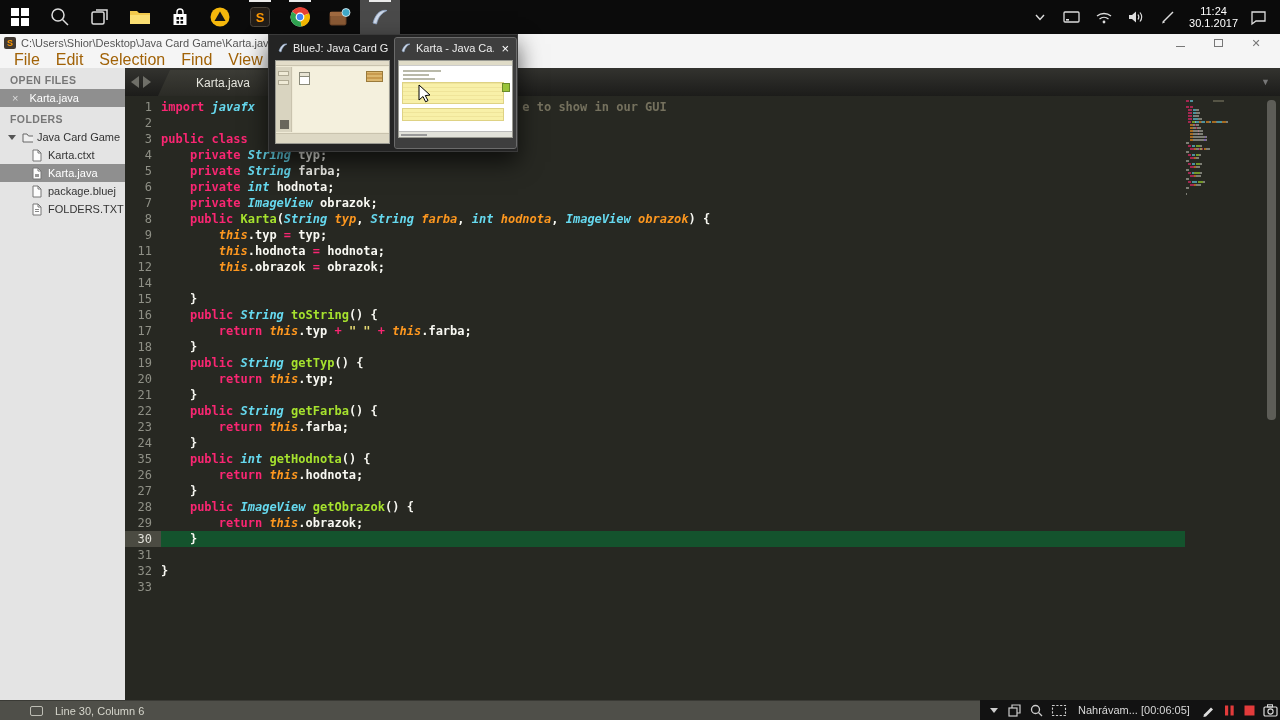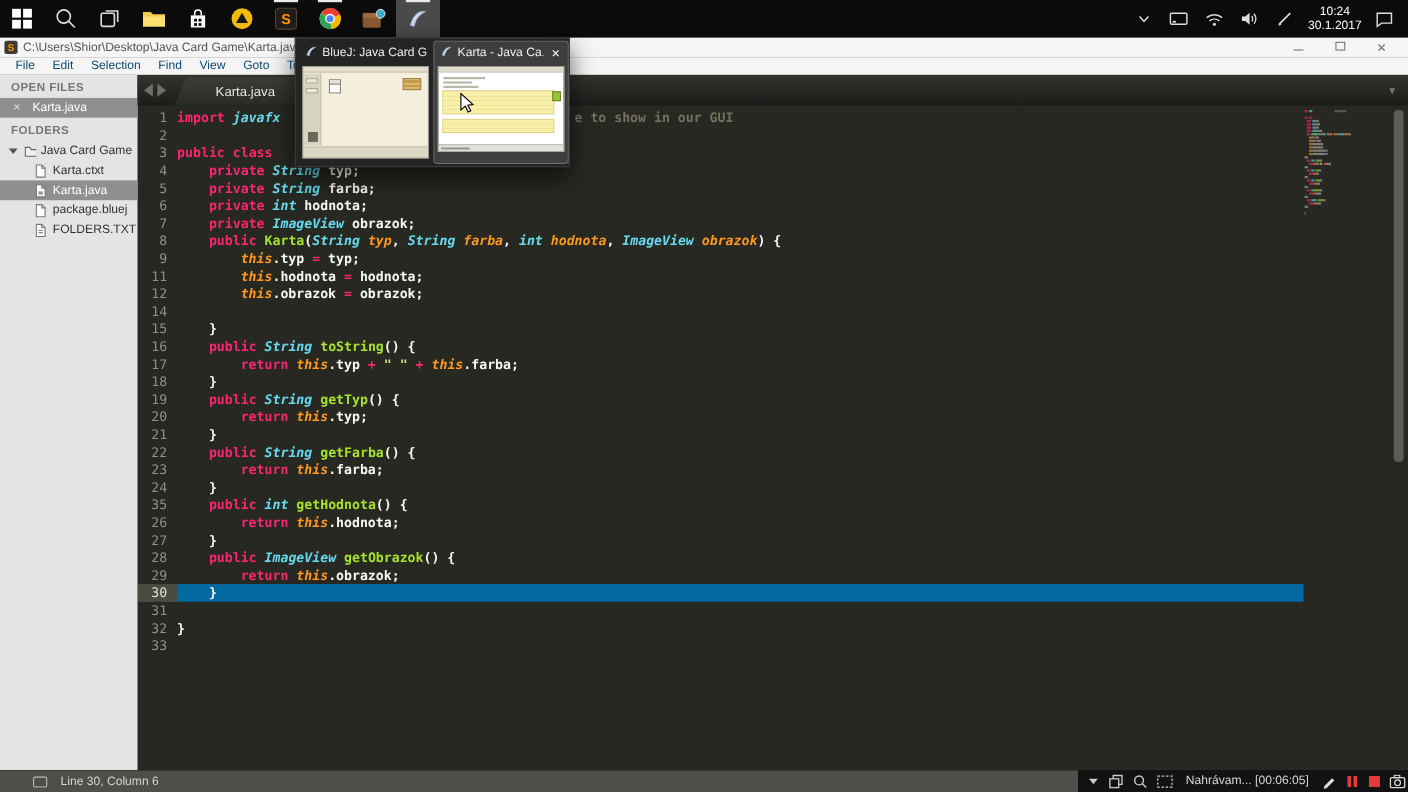--- a/index.html
+++ b/index.html
@@ -20,21 +20,21 @@
   #titlebar { position:absolute; left:0; top:34px; width:1280px; height:18px; background:#f5f5f5; display:flex; align-items:center; padding:0 4px; z-index:10; }
   #title-icon { width:12px; height:12px; background:#423a32; border-radius:2px; color:#ff9800; font-size:9px; font-weight:bold; text-align:center; line-height:12px; margin-right:5px; }
   #title-text { font-size:11px; color:#555; white-space:nowrap; overflow:hidden; }
   #win-controls { margin-left:auto; display:flex; gap:26px; padding-right:14px; align-items:center; }
   .wc { color:#777; font-size:11px; width:12px; text-align:center; cursor:default; }
   .wc-min { display:inline-block; width:9px; height:1px; background:#777; }
   .wc-max { display:inline-block; width:9px; height:8px; border:1px solid #777; }
 
   
   #menubar { position:absolute; left:0; top:52px; width:1280px; height:16px; background:#f5f5f5; display:flex; align-items:center; padding-left:6px; z-index:10; }
-  .menu-item { font-size:11px; color:#0c4a6e; padding:0 8px; }
+  .menu-item { font-size:16px; color:#a16207; padding:0 8px; }
 
   
   #sidebar { position:absolute; left:0; top:68px; width:125px; bottom:20px; background:#e4e4e4; z-index:5; font-size:11px; color:#333; }
   .sb-header { padding:6px 0 3px 10px; color:#777; font-weight:bold; font-size:10.5px; letter-spacing:.4px; }
   .sb-row { height:18px; display:flex; align-items:center; padding-left:30px; gap:5px; white-space:nowrap; }
   .sb-row.sel { background:#8f8f8f; color:#fff; }
   .sb-row .x { color:#888; font-size:11px; margin-left:-18px; margin-right:6px; }
   .sb-row.sel .x { color:#ddd; }
   .folder-row { height:18px; display:flex; align-items:center; padding-left:8px; gap:4px; }
   .tri { width:0; height:0; border-left:4px solid transparent; border-right:4px solid transparent; border-top:5px solid #555; margin-right:2px; }
@@ -50,21 +50,21 @@
   .nav-right { border-left:8px solid #6f6f68; }
   #tab-active { position:absolute; left:33px; top:2px; width:130px; height:26px; background:linear-gradient(#3c3c36,#2b2b26); clip-path:polygon(12px 0, calc(100% - 12px) 0, 100% 100%, 0 100%); color:#e6e6de; font-size:12px; display:flex; align-items:center; justify-content:center; }
   #tab-overflow { position:absolute; right:10px; top:9px; color:#777; font-size:9px; }
 
   
   #editor { position:absolute; left:125px; top:96px; right:0; bottom:20px; background:#272822; overflow:hidden; }
   #code { position:absolute; left:0; top:3px; right:95px; font-family:"DejaVu Sans Mono", monospace; font-size:12px; font-weight:bold; }
   .line { display:flex; height:16px; line-height:16px; }
   .gut { width:36px; text-align:right; padding-right:9px; color:#8f9086; flex:none; font-weight:normal; }
   .src { white-space:pre; }
-  .line.cur { background:#0369a1; }
+  .line.cur { background:#14532d; }
   .line.cur .gut { background:#4b4b42; color:#e0e0d8; }
   .c-k { color:#f92672; } .c-o { color:#f92672; }
   .c-t { color:#66d9ef; font-style:italic; }
   .c-f { color:#a6e22e; }
   .c-p { color:#fd971f; font-style:italic; }
   .c-h { color:#fd971f; font-style:italic; }
   .c-n { color:#ae81ff; }
   .c-s { color:#e6db74; }
   .c-c { color:#75715e; }
   .c-w { color:#f8f8f2; }
@@ -231,21 +231,21 @@
             <path d="M14,4.5 a7.5,7.5 0 0 1 0,9" fill="none" stroke="#ddd" stroke-width="1.2"></path>
           </svg>
         </span>
       <span class="tray-ic">
           <svg width="20" height="18">
             <line x1="5" y1="14" x2="15" y2="4" stroke="#ddd" stroke-width="1.5"></line>
             <path d="M4,15.5 l1.2,-2.8 1.8,1.8 z" fill="#ddd"></path>
           </svg>
         </span>
       <div id="clock">
-        <div>10:24</div>
+        <div>11:24</div>
         <div>30.1.2017</div>
       </div>
       <span class="tray-ic">
           <svg width="20" height="18">
             <path d="M3,4 h13 v9 h-9 l-4,3 z" fill="none" stroke="#ddd" stroke-width="1.3"></path>
           </svg>
         </span>
     </div>
   </div>
 

